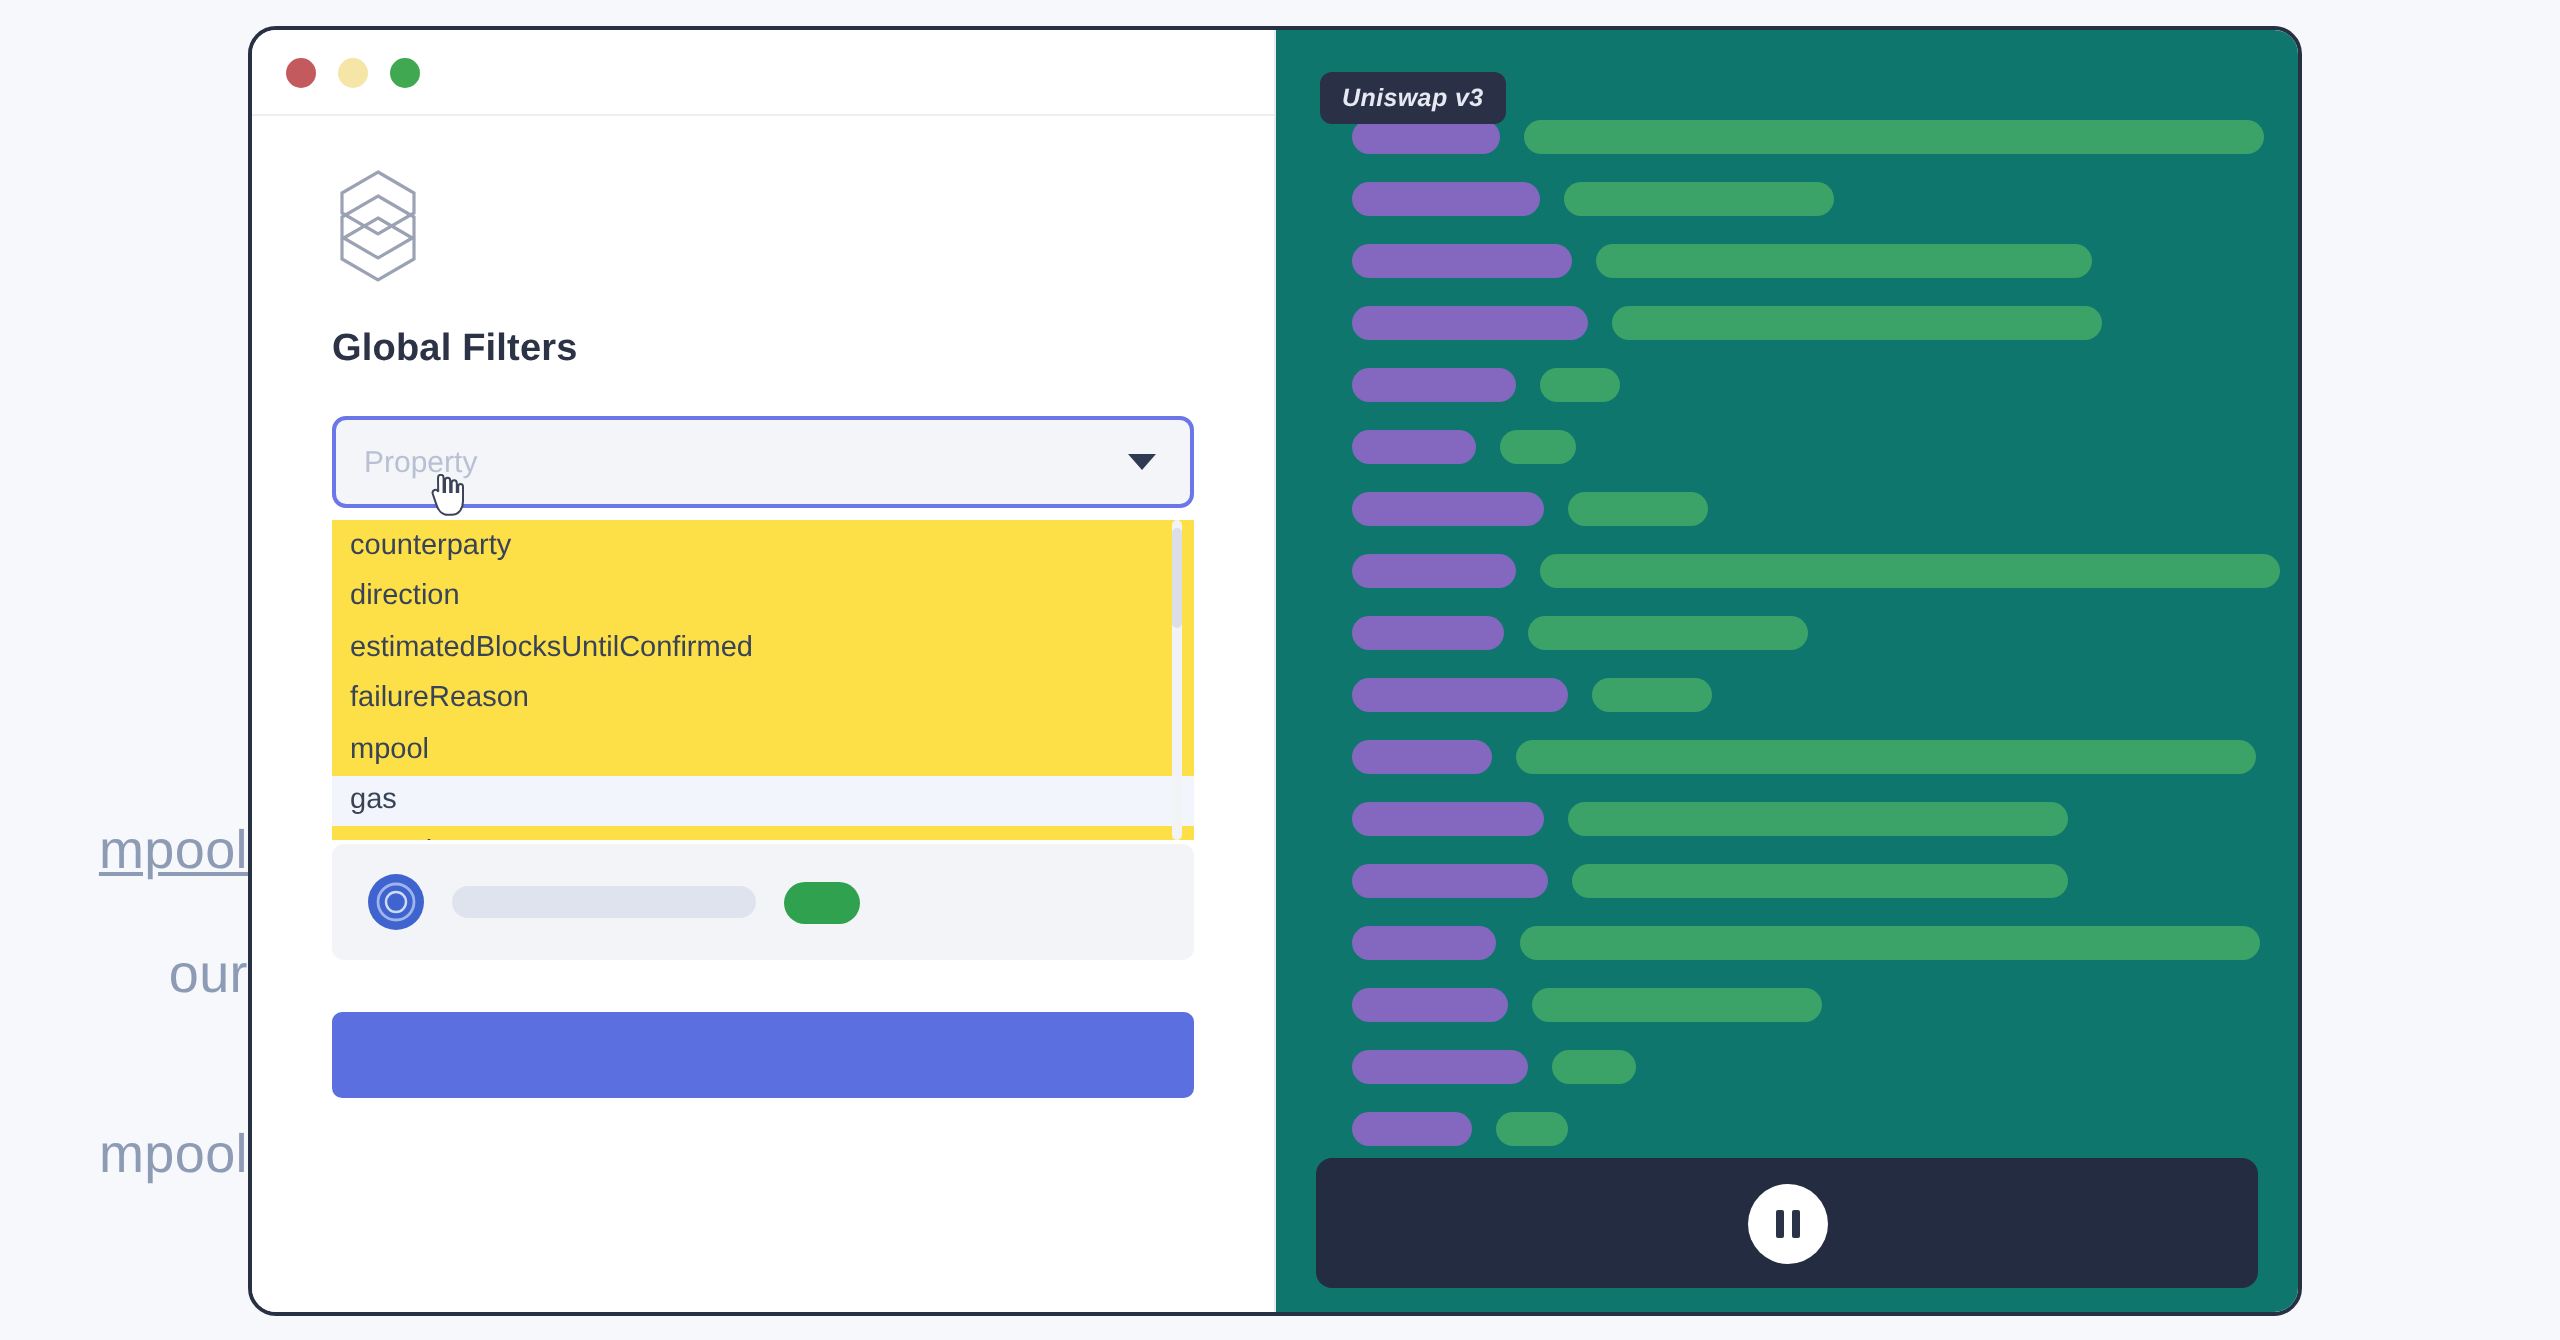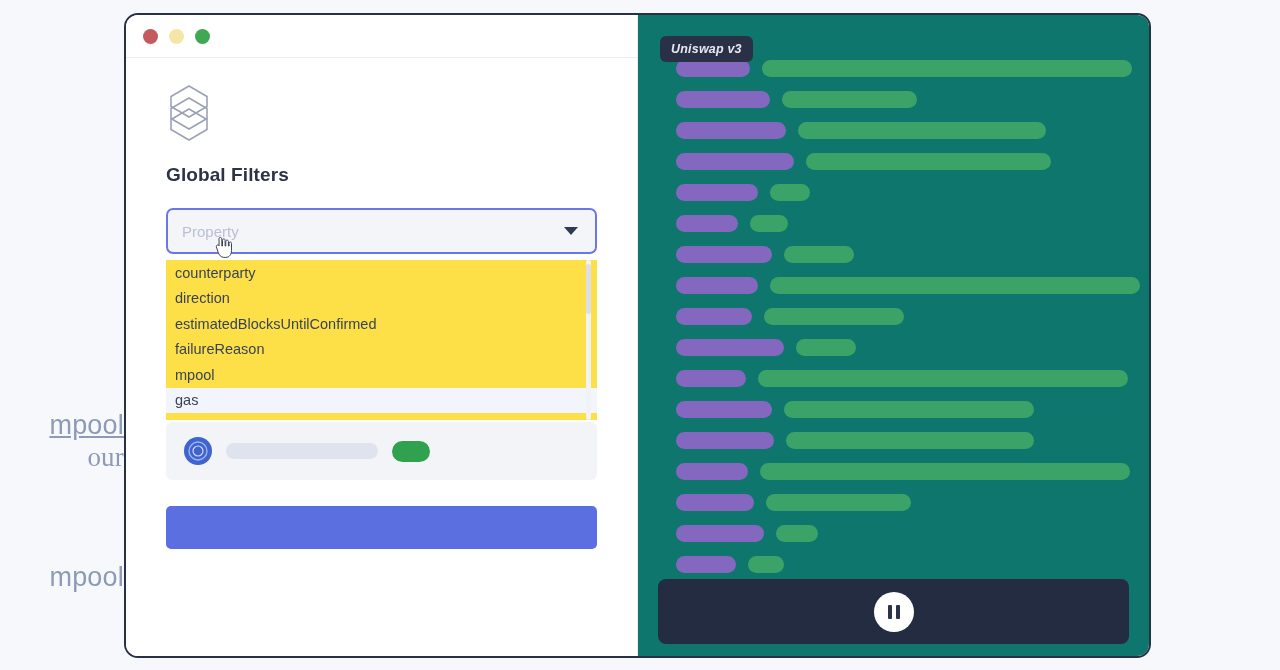--- a/index.html
+++ b/index.html
@@ -27,21 +27,21 @@
   .bg-line {
     position: absolute;
     right: 0;
     white-space: nowrap;
     color: #8e9bb5;
     font-size: 27px;
     font-weight: 400;
     letter-spacing: .2px;
   }
   .bg-line.l1 { top: 410px; text-decoration: underline; }
-  .bg-line.l2 { top: 442px; font-family: Liberation Serif, serif; }
+  .bg-line.l2 { top: 472px; }
   .bg-line.l3 { top: 562px; }
 
   
   #window {
     position: absolute;
     left: 124px;
     top: 13px;
     width: 1027px;
     height: 645px;
     background: #ffffff;

